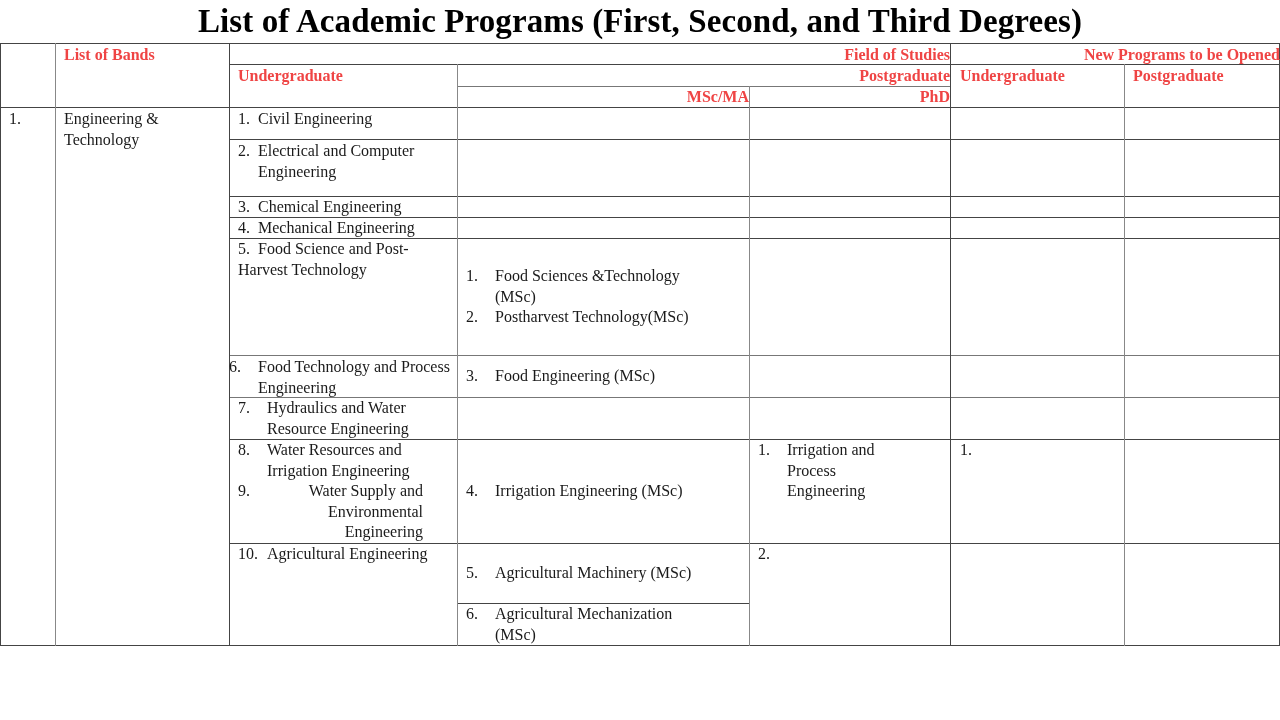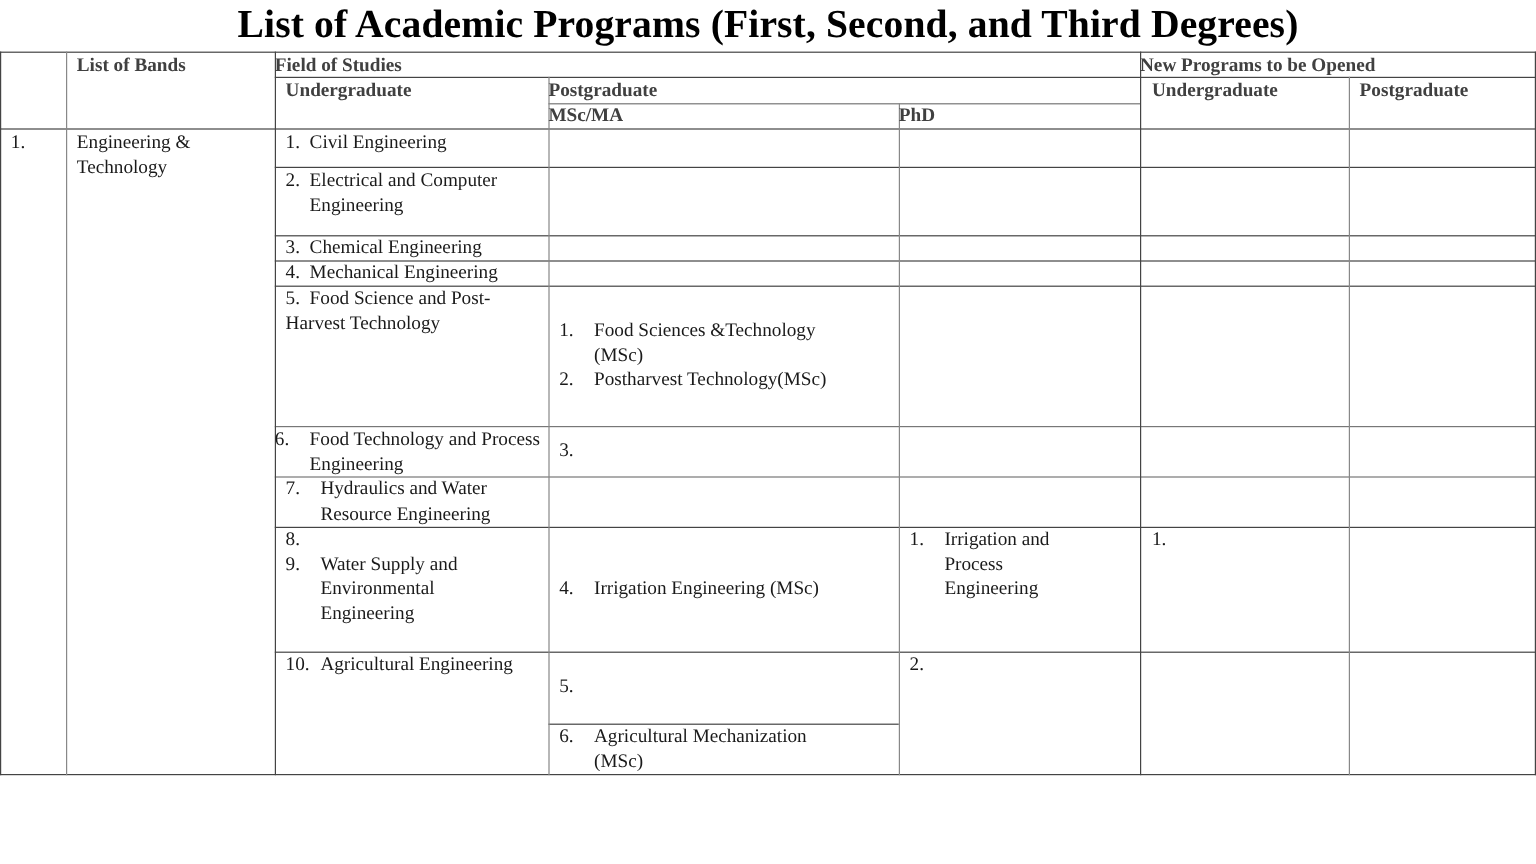--- a/index.html
+++ b/index.html
@@ -5,22 +5,22 @@
   html, body { margin:0; padding:0; background:#ffffff; }
   body { width:1280px; height:720px; position:relative; overflow:hidden;
          font-family:"Liberation Serif", serif; color:#1a1a1a; }
   .title { position:absolute; left:0; width:1280px; top:1px; text-align:center;
            font-weight:bold; font-size:33px; line-height:40px; color:#000; letter-spacing:0.1px; }
   .hline { position:absolute; height:1px; background:#444; }
   .hline.thin { background:#777; }
   .vline { position:absolute; width:1px; background:#444; }
   .vline.thin { background:#888; }
   .cell { position:absolute; box-sizing:border-box; font-size:16px; line-height:20.5px; }
-  .hd { font-weight:bold; font-size:16px; line-height:20px; color:#404040; }
-  .center { text-align:left; }
+  .hd { font-weight:bold; font-size:16px; line-height:20px; color:#ef4444; }
+  .center { text-align:right; }
   .item { display:flex; }
   .item .num { flex:0 0 auto; }
   .item .txt { flex:1 1 auto; }
 </style>
 </head>
 <body>
 
 <div class="title">List of Academic Programs (First, Second, and Third Degrees)</div>
 
 <div>
@@ -92,50 +92,53 @@
   <span class="num" style="width:29px;">6.</span>
   <span class="txt">Food Technology and Process Engineering</span>
 </div>
 <div class="cell item" style="left:238px;top:398px;width:215px;">
   <span class="num" style="width:29px;">7.</span>
   <span class="txt">Hydraulics and Water Resource Engineering</span>
 </div>
 <div class="cell" style="left:238px;top:440px;width:215px;">
   <div class="item">
     <span class="num" style="width:29px;">8.</span>
+    <span class="txt">Water Resources and Irrigation Engineering</span>
   </div>
   <div class="item">
     <span class="num" style="width:29px;">9.</span>
-    <span class="txt" style="padding-right:30px;">Water Supply  and Environmental Engineering</span>
+    <span class="txt" style="padding-right:30px;text-align:right;">Water Supply  and Environmental Engineering</span>
   </div>
 </div>
 <div class="cell item" style="left:238px;top:544px;width:215px;">
   <span class="num" style="width:29px;">10.</span>
   <span class="txt">Agricultural Engineering</span>
 </div>
 
 <div class="cell" style="left:466px;top:266px;width:280px;">
   <div class="item">
     <span class="num" style="width:29px;">1.</span>
     <span class="txt" style="padding-right:30px;">Food Sciences  &amp;Technology (MSc)</span>
   </div>
   <div class="item">
     <span class="num" style="width:29px;">2.</span>
     <span class="txt">Postharvest Technology(MSc)</span>
   </div>
 </div>
 <div class="cell item" style="left:466px;top:366px;width:280px;">
   <span class="num" style="width:29px;">3.</span>
+  <span class="txt">Food Engineering (MSc)</span>
 </div>
 <div class="cell item" style="left:466px;top:481px;width:280px;">
   <span class="num" style="width:29px;">4.</span>
   <span class="txt">Irrigation Engineering (MSc)</span>
 </div>
 <div class="cell item" style="left:466px;top:563px;width:280px;">
   <span class="num" style="width:29px;">5.</span>
+  <span class="txt">Agricultural Machinery (MSc)</span>
 </div>
 <div class="cell item" style="left:466px;top:604px;width:280px;">
   <span class="num" style="width:29px;">6.</span>
   <span class="txt" style="padding-right:40px;">Agricultural Mechanization (MSc)</span>
 </div>
 
 <div class="cell item" style="left:758px;top:440px;width:188px;">
   <span class="num" style="width:29px;">1.</span>
   <span class="txt" style="padding-right:40px;">Irrigation and Process Engineering</span>
 </div>

